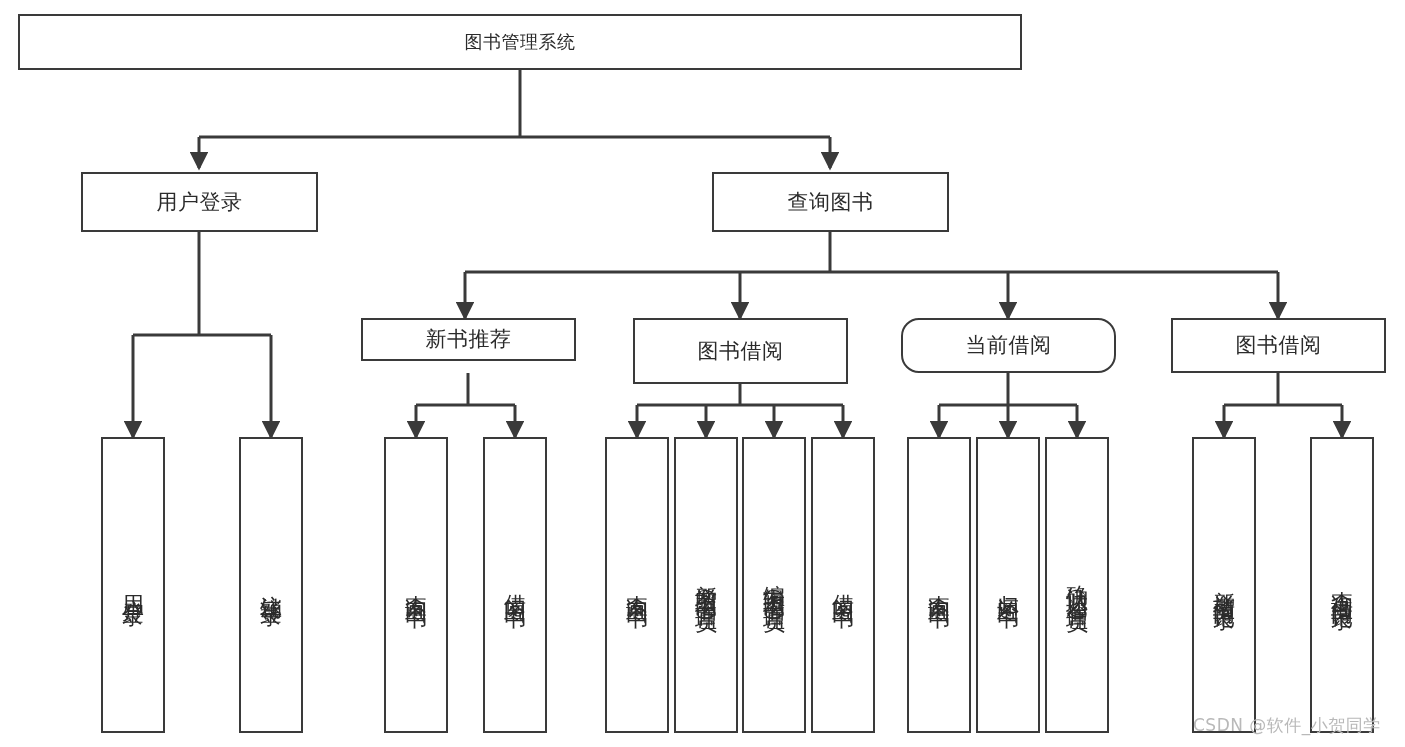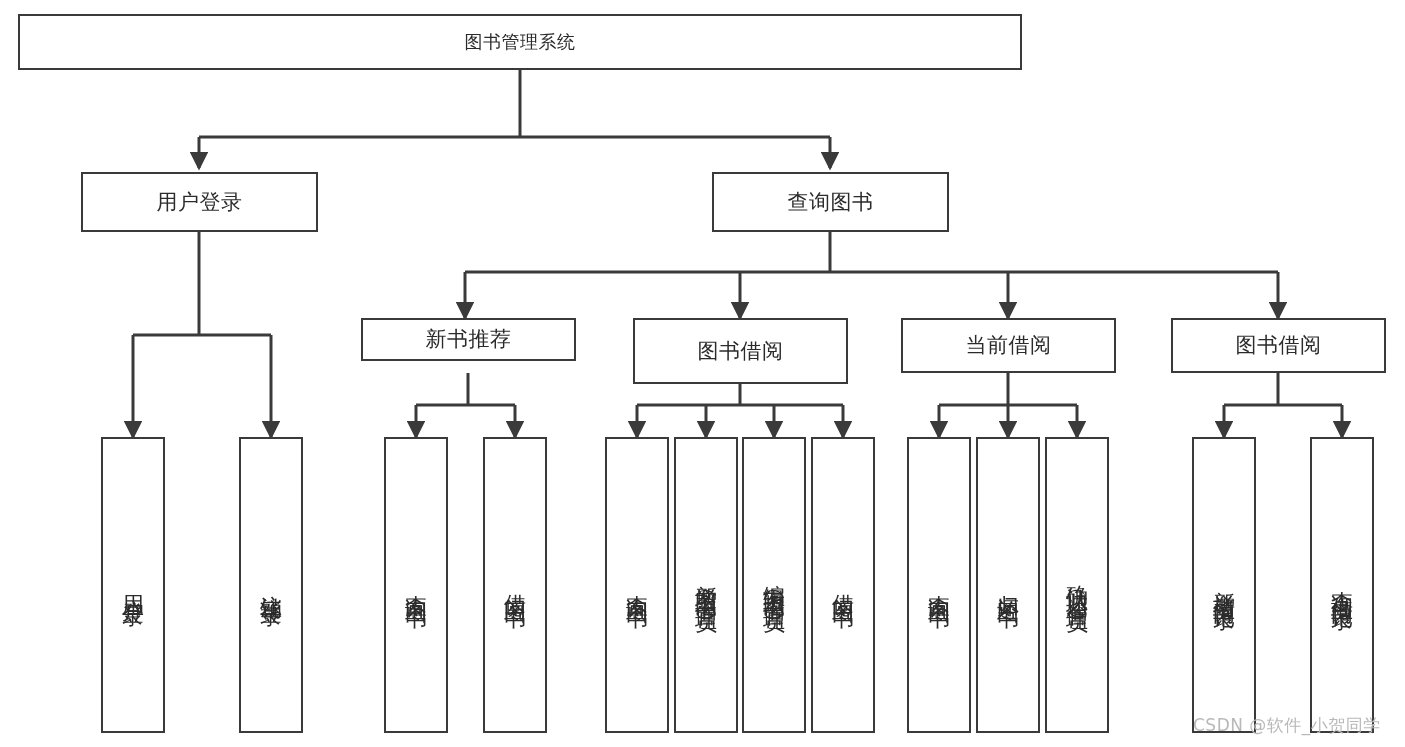--- a/index.html
+++ b/index.html
@@ -139,21 +139,21 @@
   <div class="node h" style="left:712px; top:172px; width:237px; height:60px;">
     <span class="lbl">查询图书</span>
   </div>
 
   <div class="node h" style="left:361px; top:318px; width:215px; height:43px;">
     <span class="lbl">新书推荐</span>
   </div>
   <div class="node h" style="left:633px; top:318px; width:215px; height:66px;">
     <span class="lbl">图书借阅</span>
   </div>
-  <div class="node h" style="left:901px; top:318px; width:215px; height:55px;">
+  <div class="node h" style="left:901px; top:318px; width:215px; height:55px;border-radius:18px;">
     <span class="lbl">当前借阅</span>
   </div>
   <div class="node h" style="left:1171px; top:318px; width:215px; height:55px;">
     <span class="lbl">图书借阅</span>
   </div>
 
   <div class="node v" style="left:101px; top:437px; width:64px; height:296px;">
     <span class="lbl">用户登录</span>
   </div>
   <div class="node v" style="left:239px; top:437px; width:64px; height:296px;">

